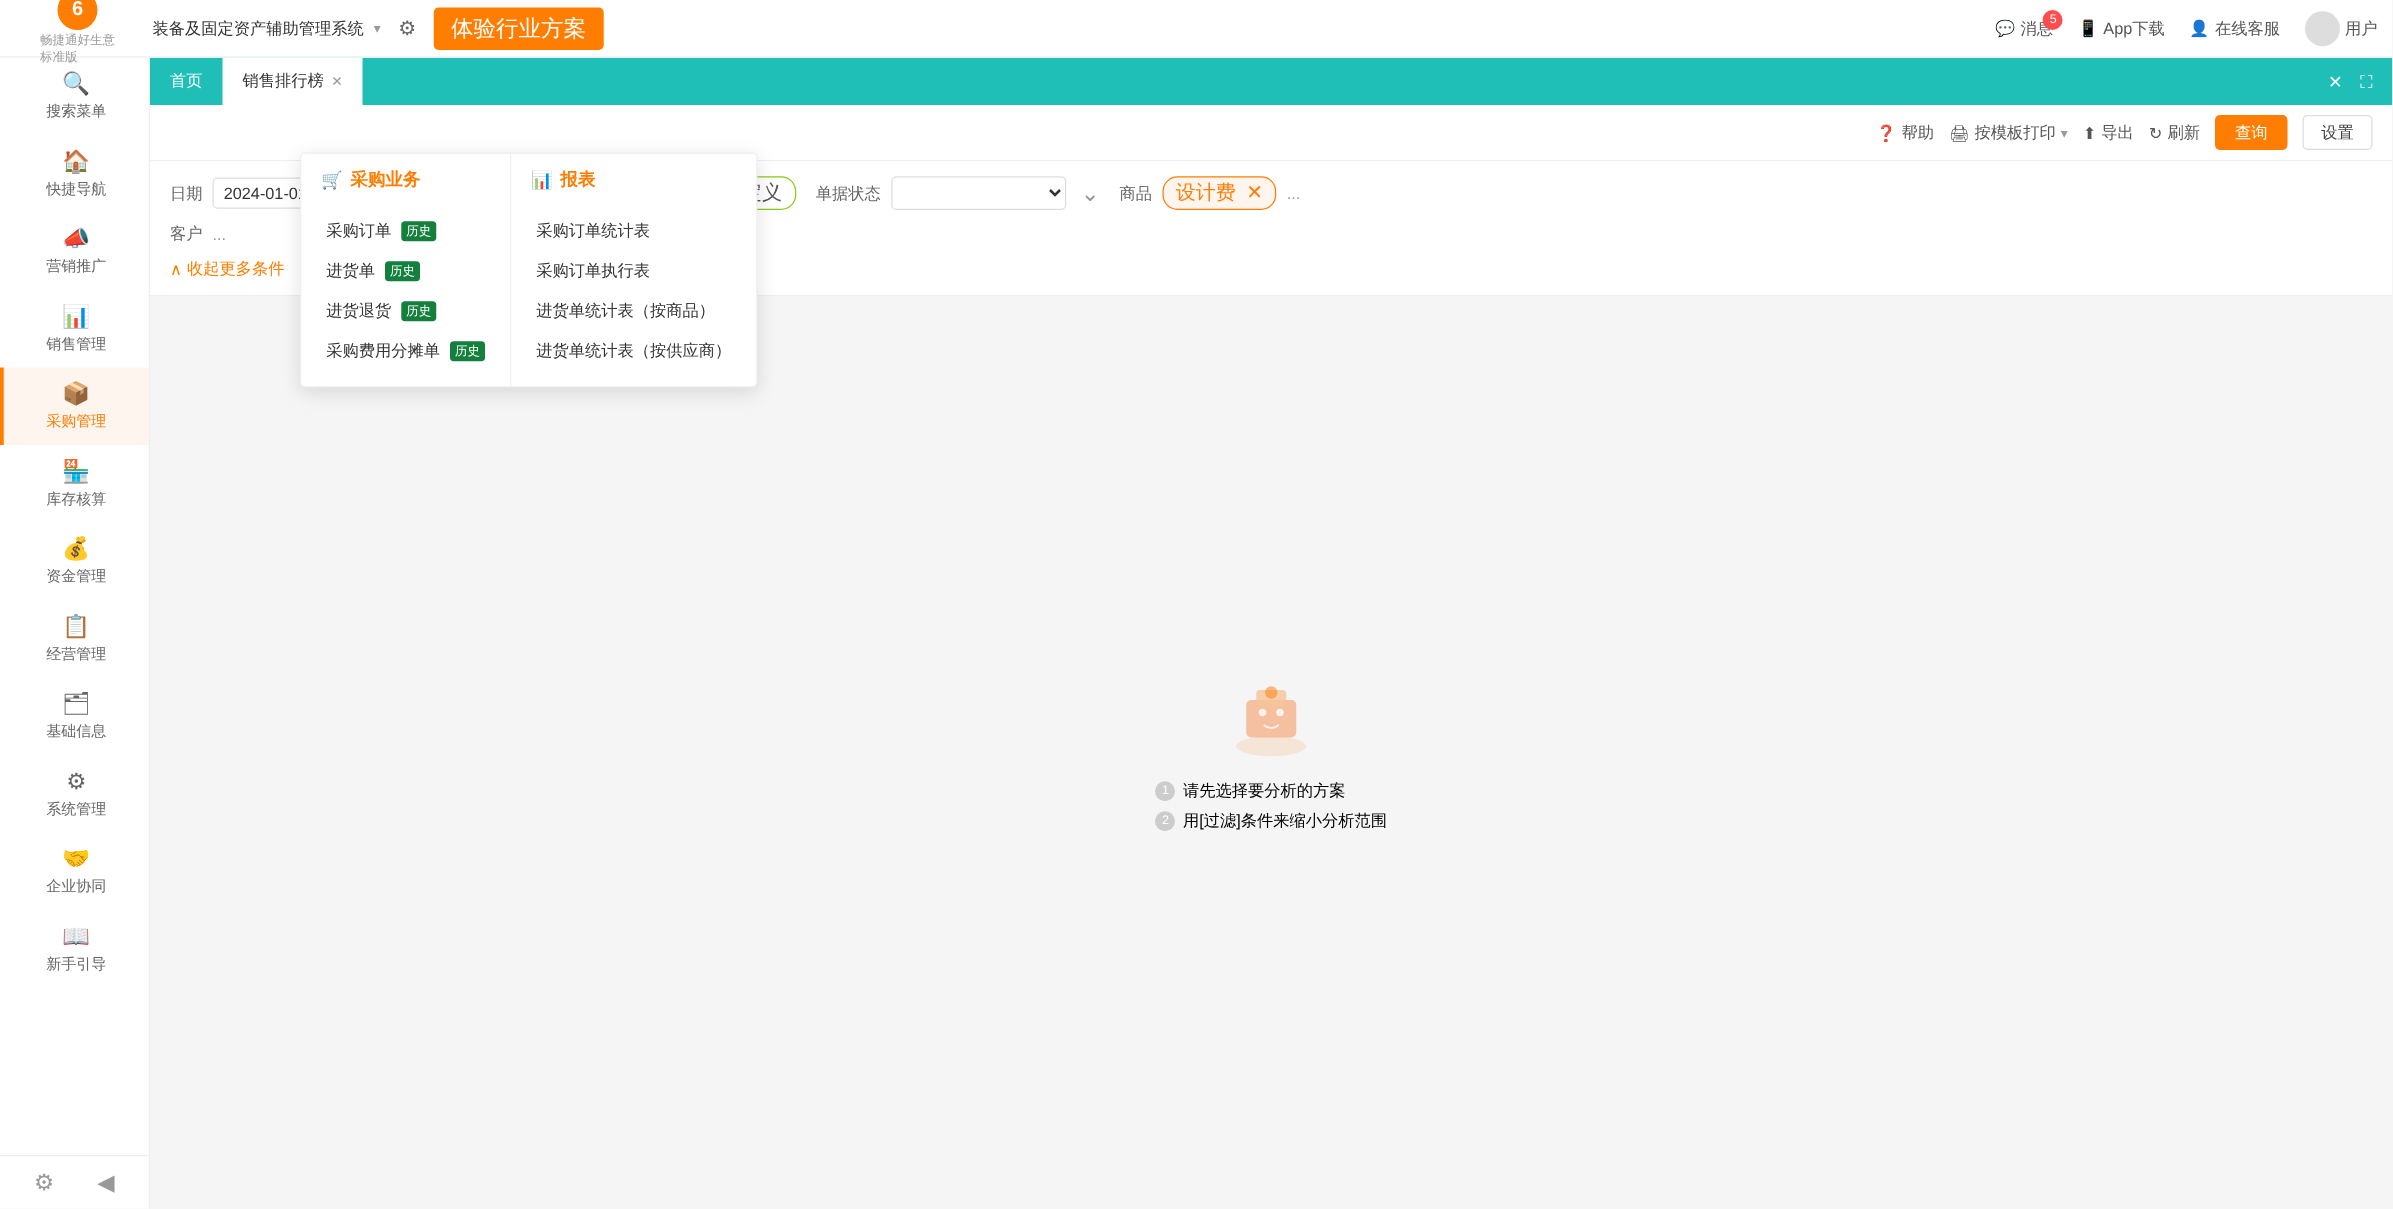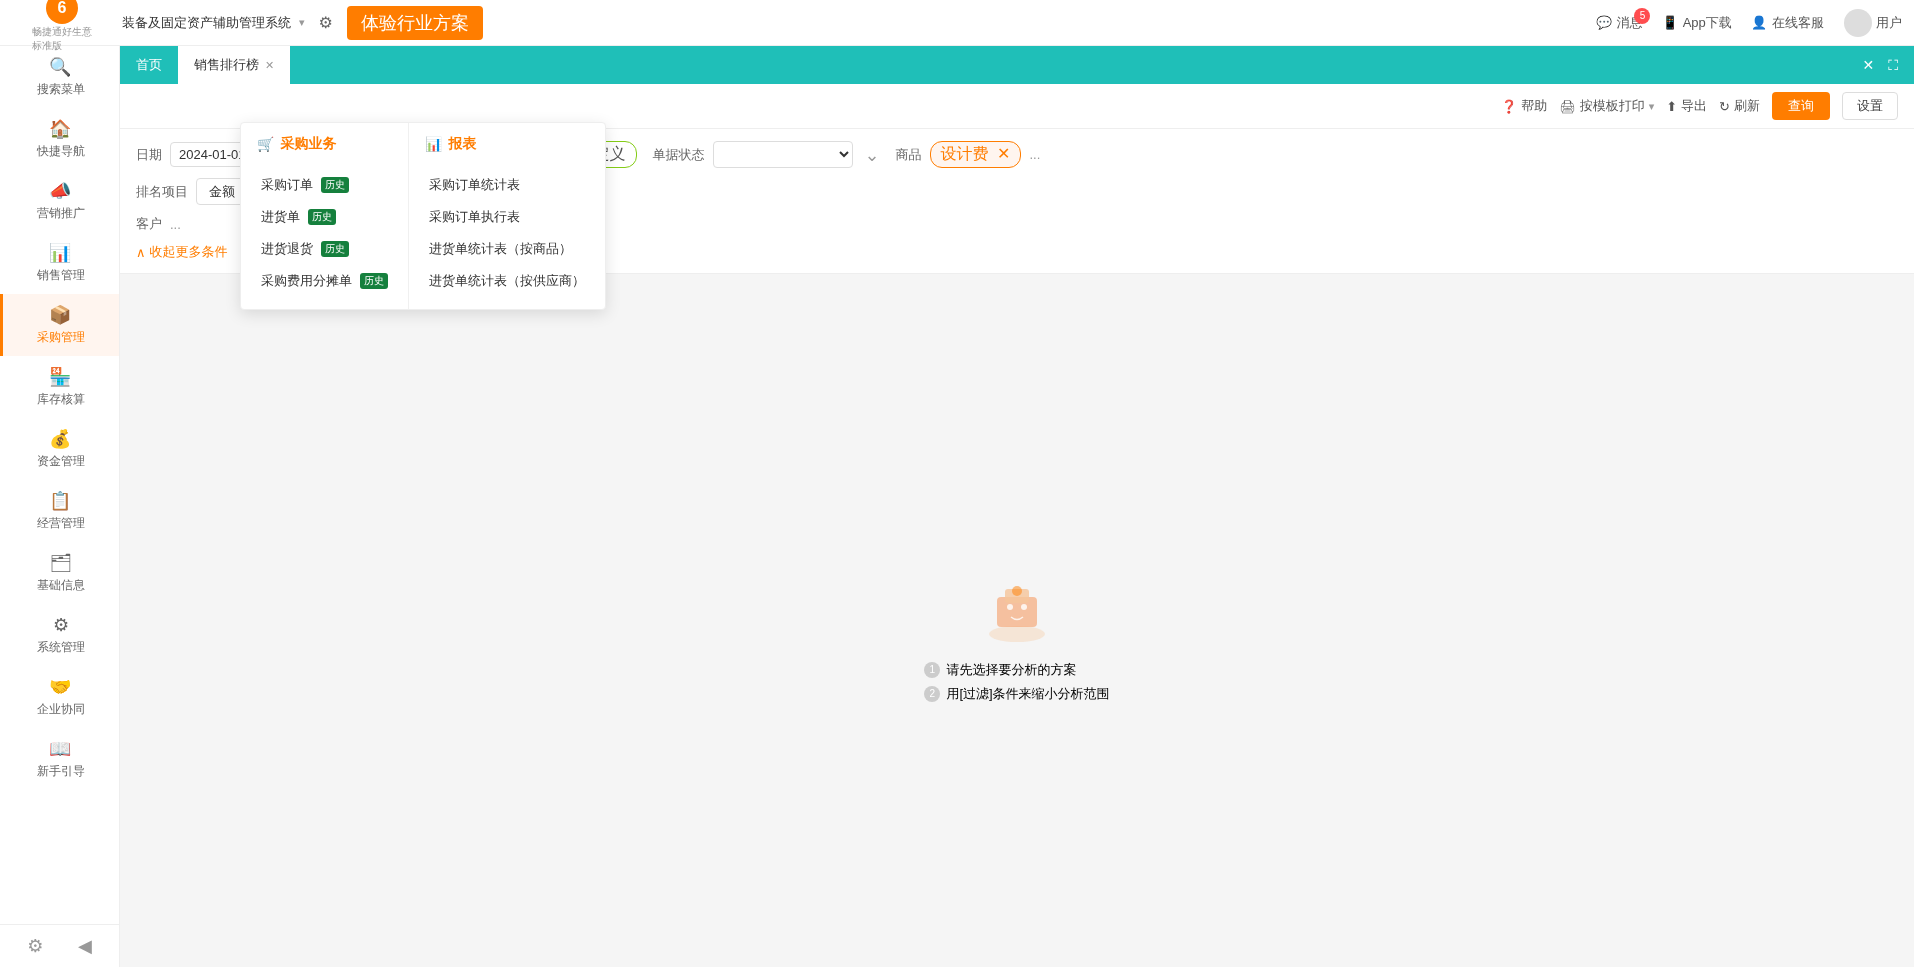--- a/index.html
+++ b/index.html
@@ -506,33 +506,20 @@
               <option></option>
             </select>
             <span style="font-size:18px;color:#999;cursor:pointer;margin-left:4px;">⌄</span>
           </div>
           <div class="filter-item">
             <span class="filter-label">商品</span>
             <span class="filter-tag active">
               <span>设计费</span>
               <span class="tag-close">✕</span>
             </span>
-            <span class="ellipsis">...</span>
-          </div>
-        </div>
-        <div class="filter-row">
-          <div class="filter-item">
-            <span class="filter-label">排名项目</span>
-            <select class="filter-select" style="width:160px;">
-              <option>金额</option>
-            </select>
-            <span style="font-size:18px;color:#999;cursor:pointer;">⌄</span>
-          </div>
-          <div class="filter-item">
-            <span class="filter-label">业务员</span>
             <span class="ellipsis">...</span>
           </div>
         </div>
         <div class="filter-row">
           <div class="filter-item">
             <span class="filter-label">客户</span>
             <span class="ellipsis">...</span>
           </div>
         </div>
         <div style="text-align:center;margin-top:4px;">

